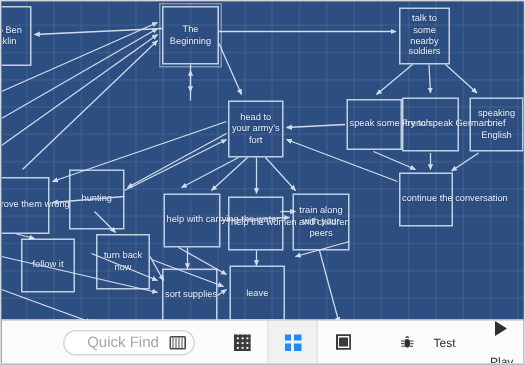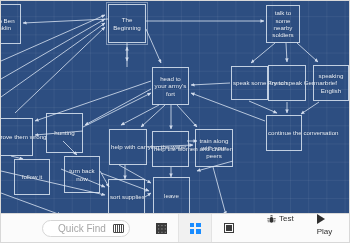--- a/index.html
+++ b/index.html
@@ -155,22 +155,22 @@
   .grid-medium i { background: #1a8cff; display: block; }
   .grid-large {
     width: 8px; height: 8px;
     background: #3b3b3b;
     border: 1.5px solid #3b3b3b;
     box-shadow: inset 0 0 0 1px #fbfbfb;
   }
 
   .tbtn {
     display: flex;
-    align-items: flex-start;
-    gap: 3px;
+    align-items: center;
+    gap: 13px;
     height: 29px;
     padding: 0 7px;
     font-size: 8px;
     color: #2f2f2f;
     background: transparent;
     border: none;
     font-family: "Liberation Sans", sans-serif;
   }
   #test-btn { margin-left: 14px; }
   #play-btn { margin-left: 9px; flex-direction: column; }

